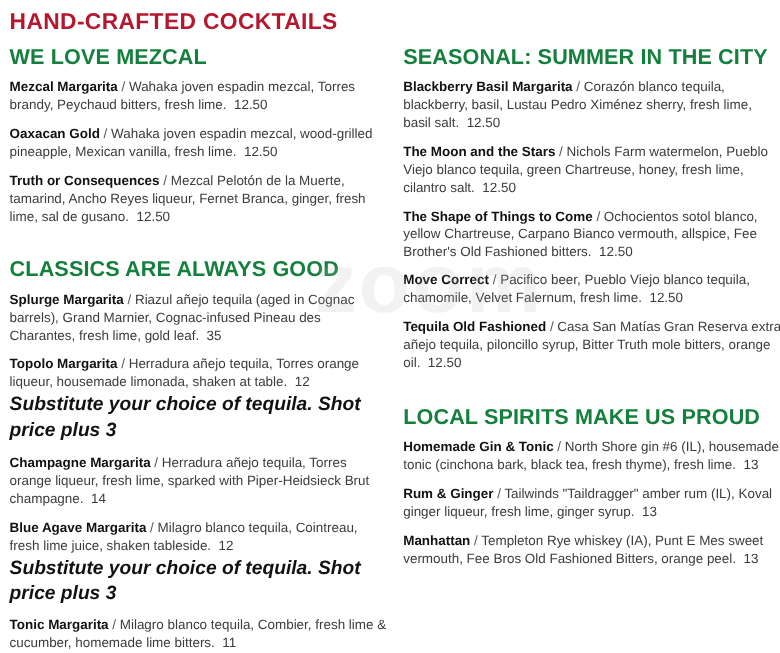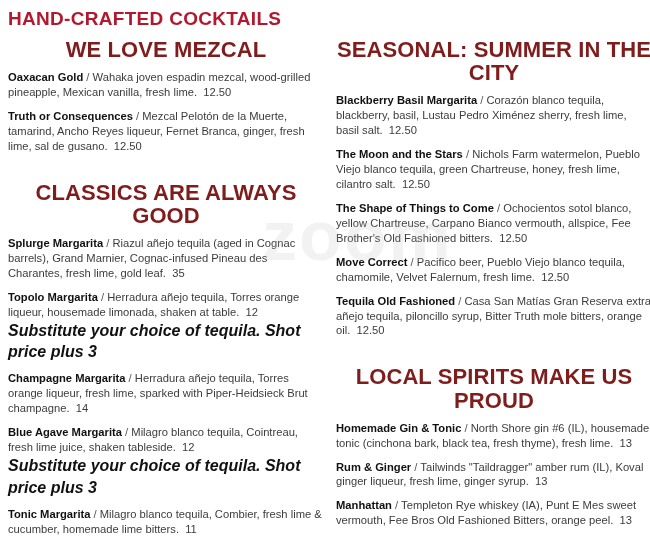--- a/index.html
+++ b/index.html
@@ -32,27 +32,26 @@
   .columns {
     display: flex;
     align-items: flex-start;
     gap: 12px;
   }
   .column {
     width: 316px;
     flex: 0 0 316px;
   }
   .section-heading {
-    color: #7f1d1d;
-    font-size: 22px;
+    color: #15803d;
+    font-size: 18px;
     font-weight: bold;
     letter-spacing: 0.1px;
     line-height: 1.05;
     margin: 0 0 9px 0;
-    text-align: center;
   }
   .section-heading.spaced-top {
     margin-top: 27px;
   }
   .section {
     margin: 0;
   }
   .item {
     font-size: 11.2px;
     line-height: 1.335;
@@ -102,20 +101,21 @@
 <div class="menu-page">
 
   <div class="watermark">zoom</div>
 
   <h1 class="menu-title">HAND-CRAFTED COCKTAILS</h1>
 
   <div class="columns">
     <div class="column left-col">
         <div class="section-heading">WE LOVE MEZCAL</div>
         <div class="section">
+          <p class="item"><span class="item-name">Mezcal Margarita</span><span class="item-sep"> / </span><span class="item-desc">Wahaka joven espadin mezcal, Torres brandy, Peychaud bitters, fresh lime.</span><span class="item-price">&nbsp;&nbsp;12.50</span></p>
           <p class="item"><span class="item-name">Oaxacan Gold</span><span class="item-sep"> / </span><span class="item-desc">Wahaka joven espadin mezcal, wood-grilled pineapple, Mexican vanilla, fresh lime.</span><span class="item-price">&nbsp;&nbsp;12.50</span></p>
           <p class="item"><span class="item-name">Truth or Consequences</span><span class="item-sep"> / </span><span class="item-desc">Mezcal Pelotón de la Muerte, tamarind, Ancho Reyes liqueur, Fernet Branca, ginger, fresh lime, sal de gusano.</span><span class="item-price">&nbsp;&nbsp;12.50</span></p>
         </div>
         <div class="section-heading spaced-top">CLASSICS ARE ALWAYS GOOD</div>
         <div class="section">
           <p class="item"><span class="item-name">Splurge Margarita</span><span class="item-sep"> / </span><span class="item-desc">Riazul añejo tequila (aged in Cognac barrels), Grand Marnier, Cognac-infused Pineau des Charantes, fresh lime, gold leaf.</span><span class="item-price">&nbsp;&nbsp;35</span></p>
           <p class="item"><span class="item-name">Topolo Margarita</span><span class="item-sep"> / </span><span class="item-desc">Herradura añejo tequila, Torres orange liqueur, housemade limonada, shaken at table.</span><span class="item-price">&nbsp;&nbsp;12</span></p>
           <p class="sub-note">Substitute your choice of tequila.  Shot price plus 3</p>
           <p class="item"><span class="item-name">Champagne Margarita</span><span class="item-sep"> / </span><span class="item-desc">Herradura añejo tequila, Torres orange liqueur, fresh lime, sparked with Piper-Heidsieck Brut champagne.</span><span class="item-price">&nbsp;&nbsp;14</span></p>
           <p class="item"><span class="item-name">Blue Agave Margarita</span><span class="item-sep"> / </span><span class="item-desc">Milagro blanco tequila, Cointreau, fresh lime juice, shaken tableside.</span><span class="item-price">&nbsp;&nbsp;12</span></p>

